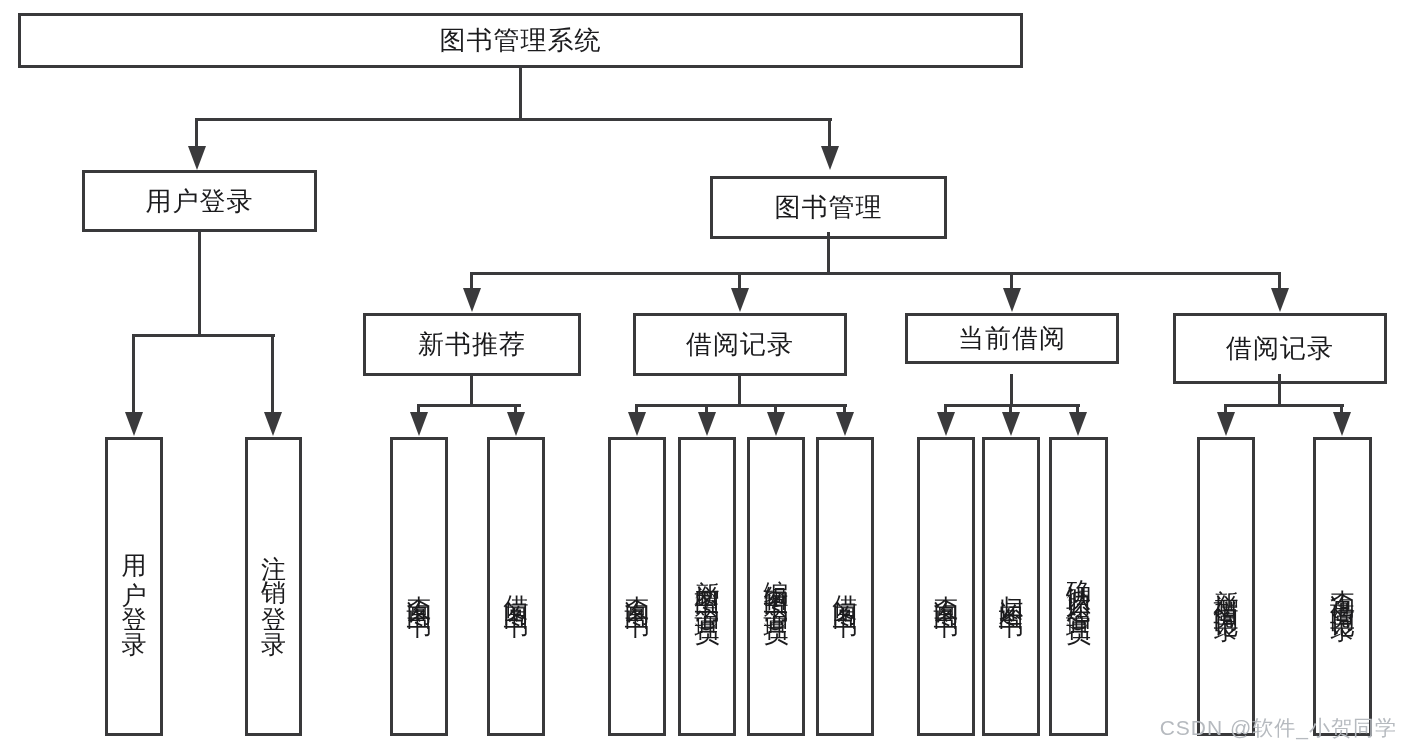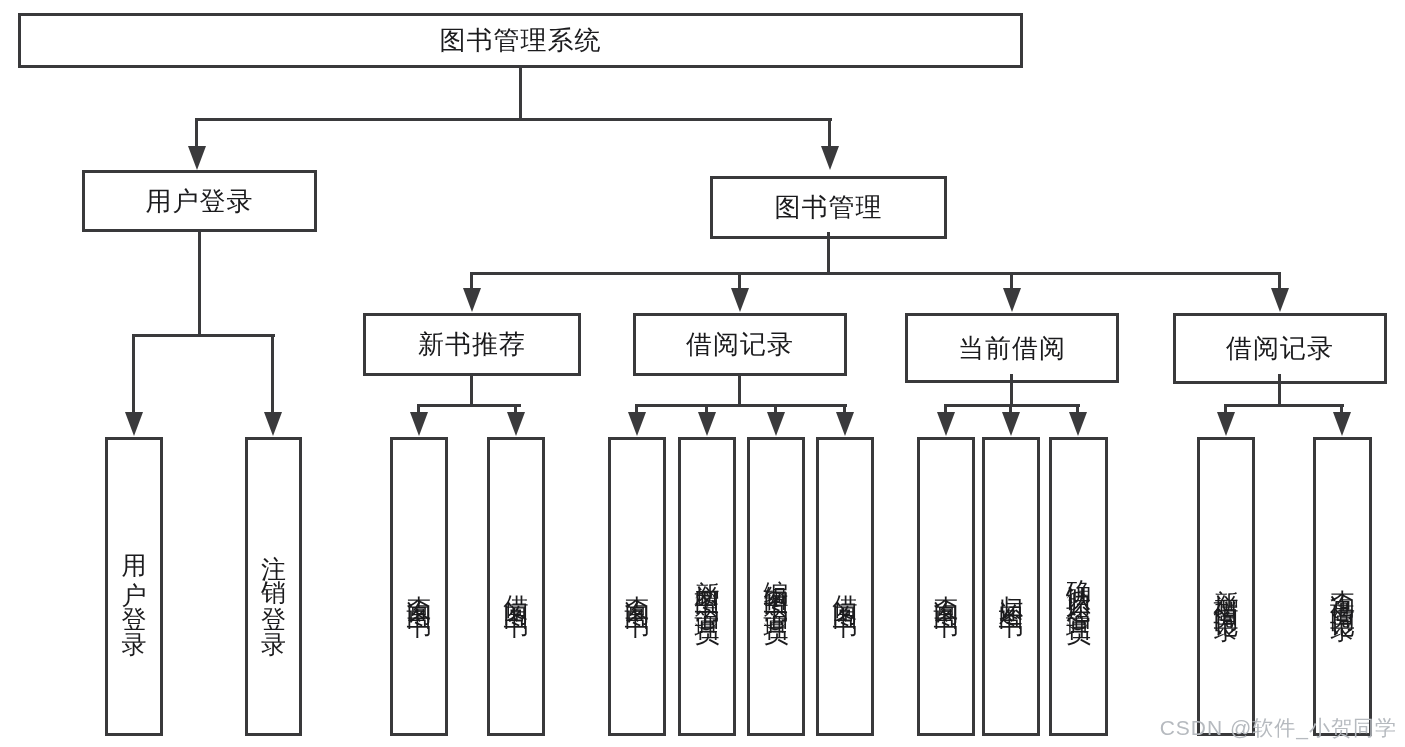--- a/index.html
+++ b/index.html
@@ -91,21 +91,21 @@
   <div class="arrow" style="left:731px;top:272px;height:40px"></div>
   <div class="arrow" style="left:1003px;top:272px;height:40px"></div>
   <div class="arrow" style="left:1271px;top:272px;height:40px"></div>
 
   <div class="box" style="left:363px;top:313px;width:218px;height:63px">
     <span class="lbl">新书推荐</span>
   </div>
   <div class="box" style="left:633px;top:313px;width:214px;height:63px">
     <span class="lbl">借阅记录</span>
   </div>
-  <div class="box" style="left:905px;top:313px;width:214px;height:70px">
+  <div class="box" style="left:905px;top:313px;width:214px;height:51px">
     <span class="lbl">当前借阅</span>
   </div>
   <div class="box" style="left:1173px;top:313px;width:214px;height:71px">
     <span class="lbl">借阅记录</span>
   </div>
 
   <div class="vline" style="left:470px;top:374px;height:32px"></div>
   <div class="hline" style="left:417px;top:404px;width:104px"></div>
   <div class="arrow" style="left:410px;top:404px;height:32px"></div>
   <div class="arrow" style="left:507px;top:404px;height:32px"></div>

